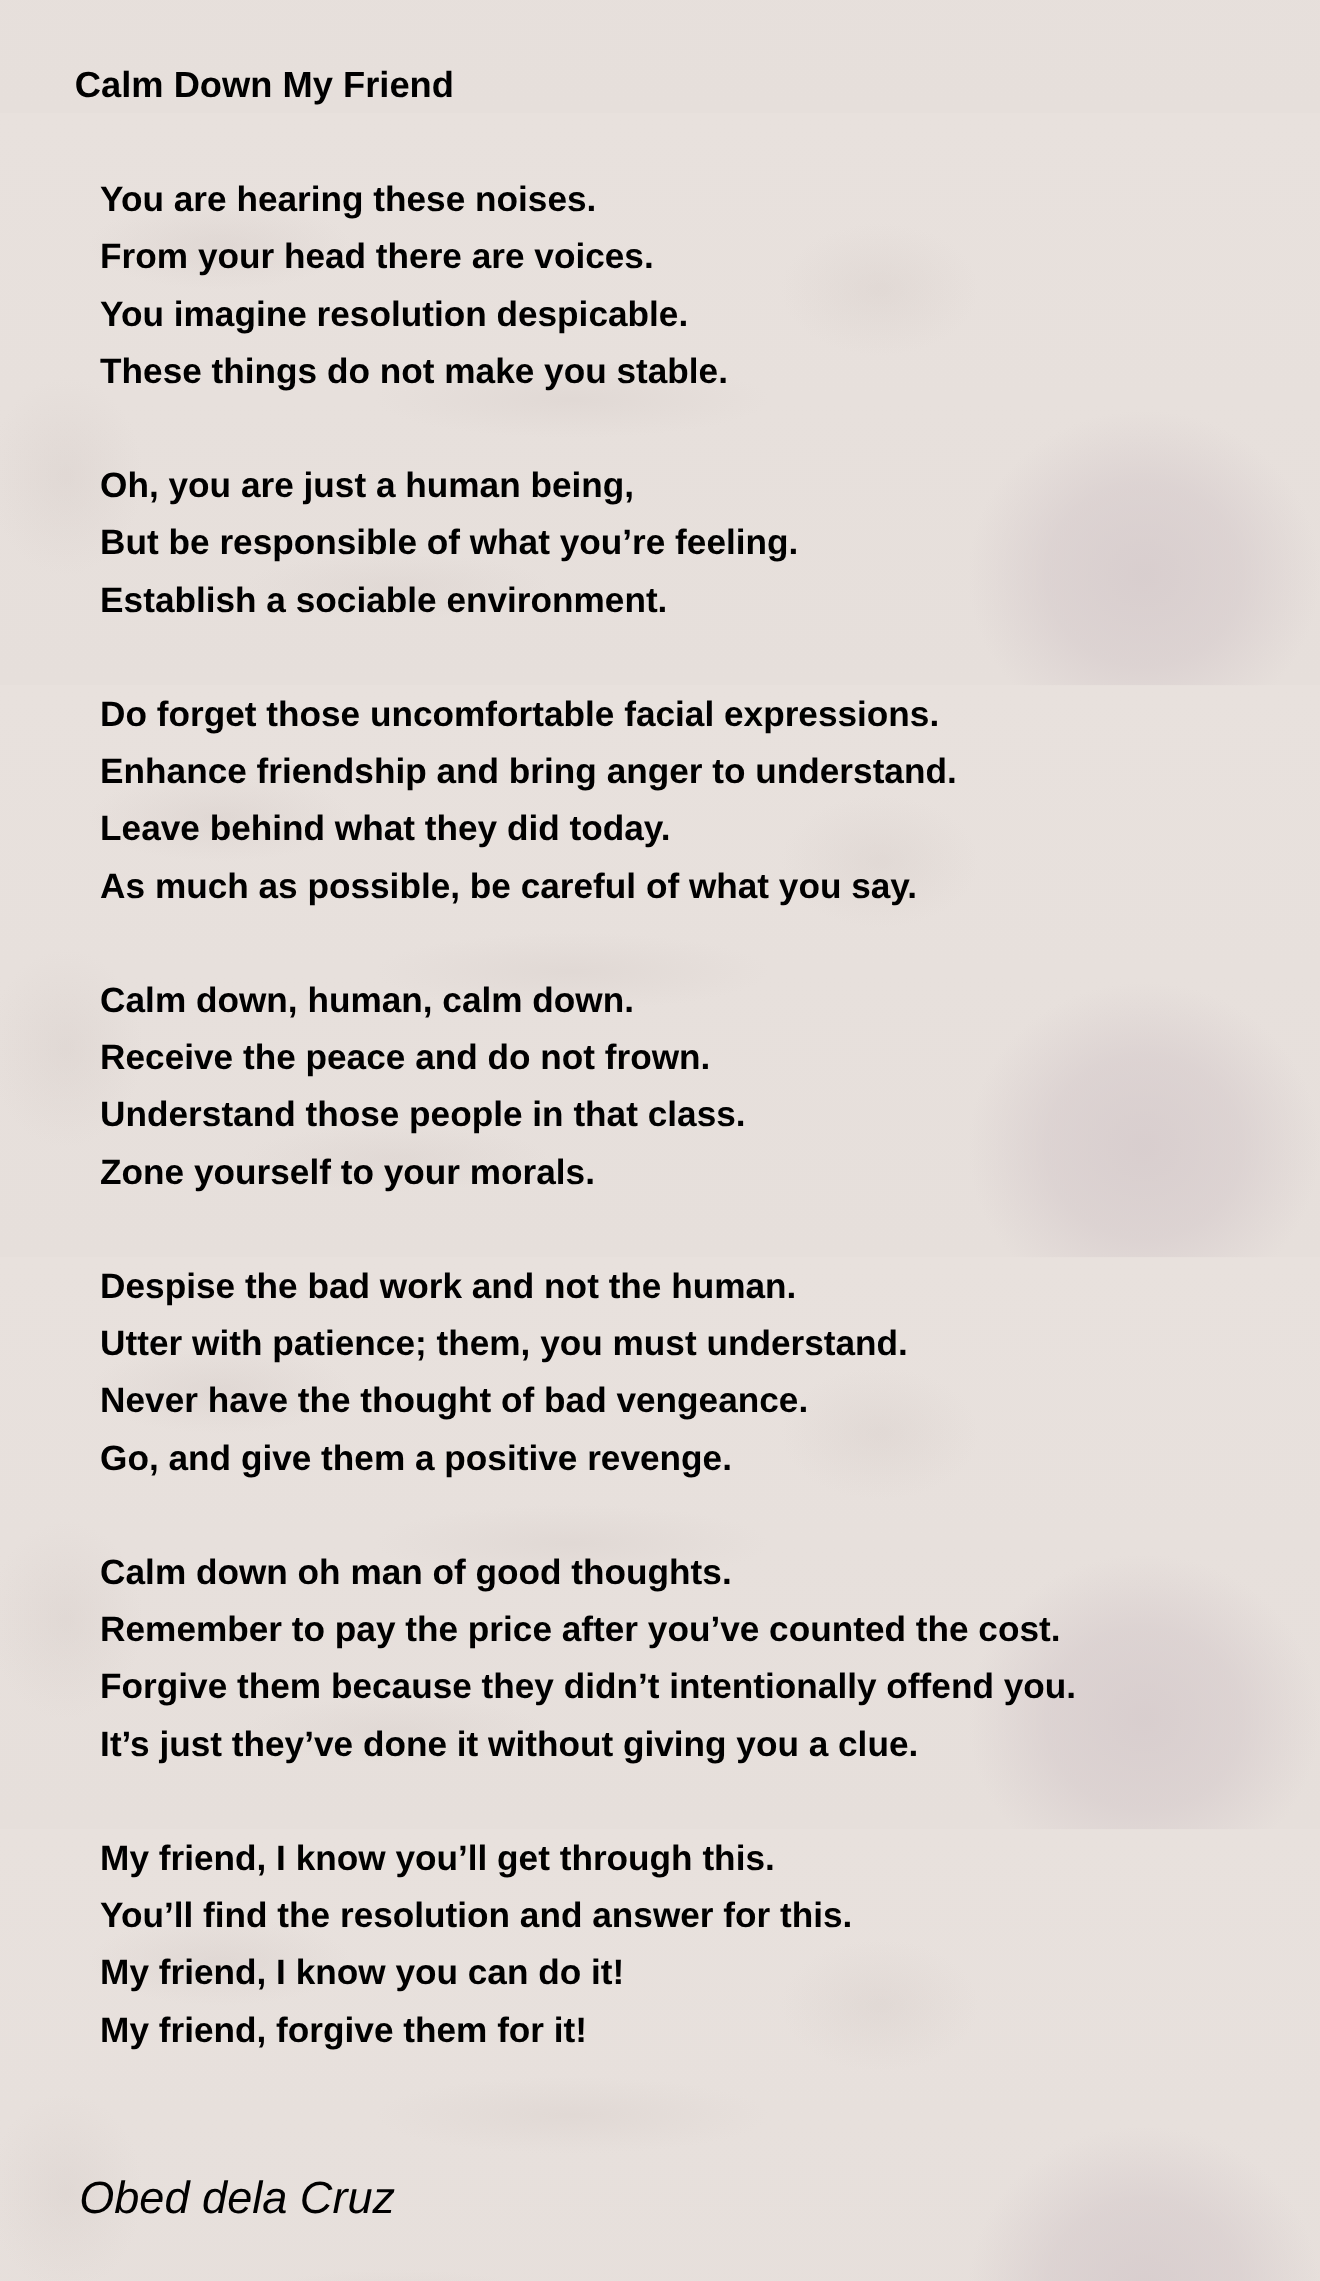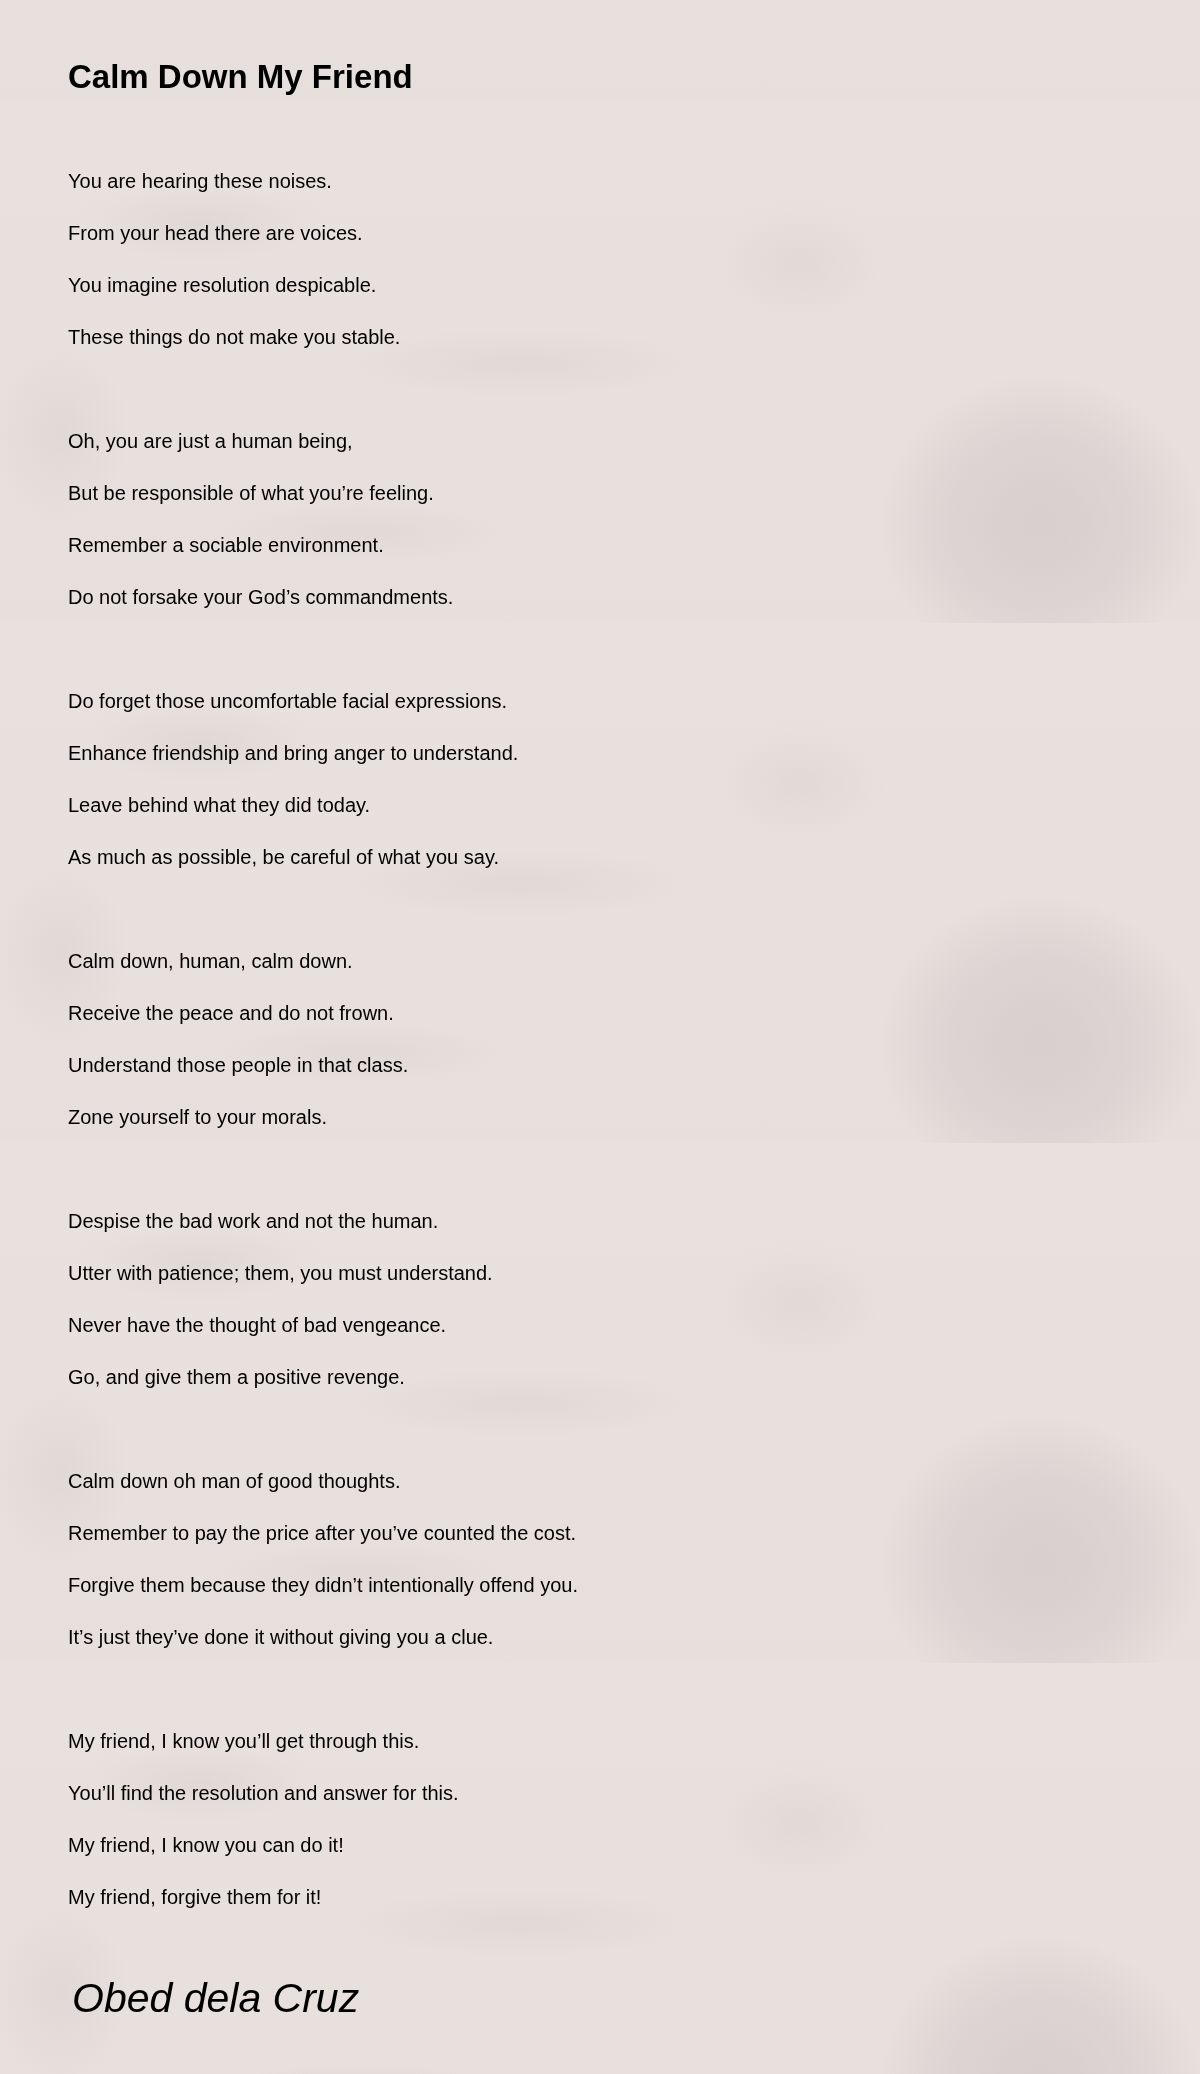--- a/index.html
+++ b/index.html
@@ -60,25 +60,26 @@
     left: 68px;
     top: 155px;
     margin: 0;
     padding: 0;
   }
   .stanza {
     margin: 0 0 52px 0;
   }
   .line {
     display: block;
-    font-size: 20px;
-    font-weight: normal;
+    font-size: 32px;
+    font-weight: bold;
     line-height: 52px;
     height: 52px;
     white-space: nowrap;
+    margin-left: 23px;
   }
   .author {
     position: absolute;
     left: 72px;
     top: 1974px;
     font-size: 41px;
     font-style: italic;
     font-weight: normal;
     line-height: 48px;
     white-space: nowrap;
@@ -102,22 +103,21 @@
   <div class="poem">
     <div class="stanza">
       <span class="line">You are hearing these noises.</span>
       <span class="line">From your head there are voices.</span>
       <span class="line">You imagine resolution despicable.</span>
       <span class="line">These things do not make you stable.</span>
     </div>
     <div class="stanza">
       <span class="line">Oh, you are just a human being,</span>
       <span class="line">But be responsible of what you’re feeling.</span>
-      <span class="line">Remember a sociable environment.</span>
-      <span class="line">Do not forsake your God’s commandments.</span>
+      <span class="line">Establish a sociable environment.</span>
     </div>
     <div class="stanza">
       <span class="line">Do forget those uncomfortable facial expressions.</span>
       <span class="line">Enhance friendship and bring anger to understand.</span>
       <span class="line">Leave behind what they did today.</span>
       <span class="line">As much as possible, be careful of what you say.</span>
     </div>
     <div class="stanza">
       <span class="line">Calm down, human, calm down.</span>
       <span class="line">Receive the peace and do not frown.</span>

